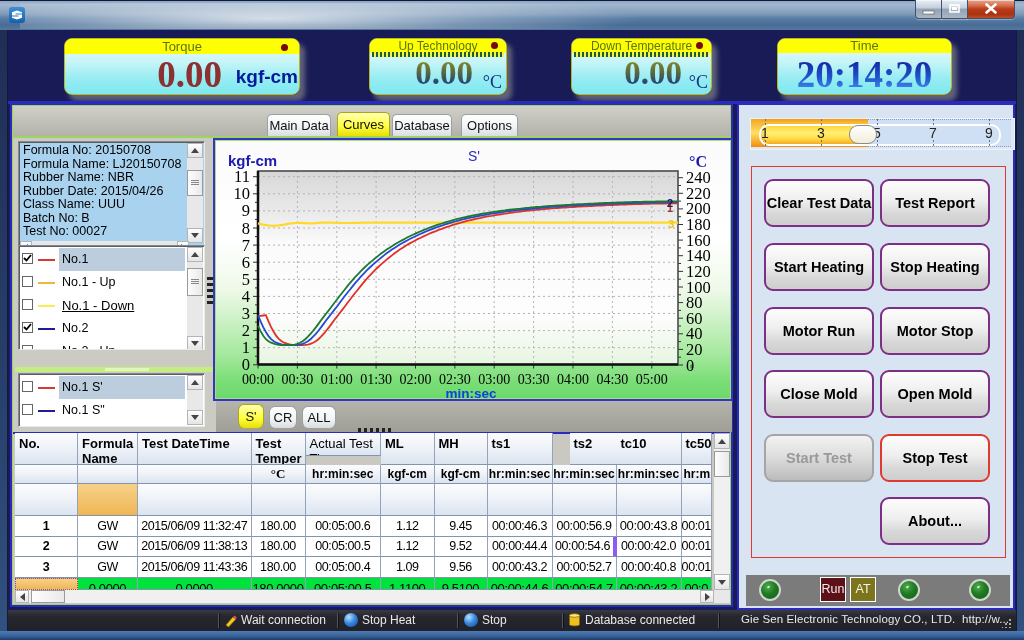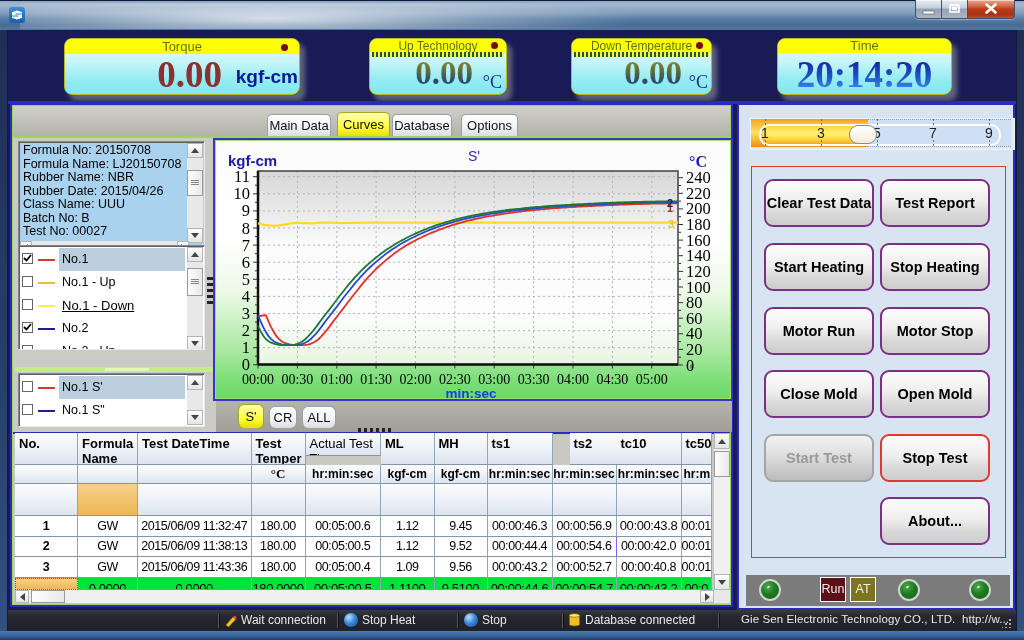--- a/index.html
+++ b/index.html
@@ -427,21 +427,21 @@
 <div class="tcell" style="left:603.5px;top:410px;width:65.0px;height:20.5px;background:#fff;border-right:1px solid #95a3b8;border-bottom:1px solid #8394ad;font-size:13px;display:flex;align-items:center;justify-content:center;text-align:center;letter-spacing:-0.4px;">00:00:43.8</div>
 <div class="tcell" style="left:668.5px;top:410px;width:30.5px;height:20.5px;background:#fff;border-right:1px solid #95a3b8;border-bottom:1px solid #8394ad;font-size:12.5px;display:flex;align-items:center;justify-content:center;text-align:center;letter-spacing:-0.4px;">00:01</div>
 <div class="tcell" style="left:2px;top:430.5px;width:63px;height:20.5px;background:#fff;border-right:1px solid #95a3b8;border-bottom:1px solid #8394ad;font-weight:bold;font-size:12.5px;display:flex;align-items:center;justify-content:center;text-align:center;letter-spacing:-0.4px;">2</div>
 <div class="tcell" style="left:65px;top:430.5px;width:60px;height:20.5px;background:#fff;border-right:1px solid #95a3b8;border-bottom:1px solid #8394ad;font-size:12.5px;display:flex;align-items:center;justify-content:center;text-align:center;letter-spacing:-0.4px;">GW</div>
 <div class="tcell" style="left:125px;top:430.5px;width:113.5px;height:20.5px;background:#fff;border-right:1px solid #95a3b8;border-bottom:1px solid #8394ad;font-size:12.5px;display:flex;align-items:center;justify-content:center;text-align:center;letter-spacing:-0.4px;">2015/06/09 11:38:13</div>
 <div class="tcell" style="left:238.5px;top:430.5px;width:54.0px;height:20.5px;background:#fff;border-right:1px solid #95a3b8;border-bottom:1px solid #8394ad;font-size:12.5px;display:flex;align-items:center;justify-content:center;text-align:center;letter-spacing:-0.4px;">180.00</div>
 <div class="tcell" style="left:292.5px;top:430.5px;width:75.5px;height:20.5px;background:#fff;border-right:1px solid #95a3b8;border-bottom:1px solid #8394ad;font-size:12.5px;display:flex;align-items:center;justify-content:center;text-align:center;letter-spacing:-0.4px;">00:05:00.5</div>
 <div class="tcell" style="left:368px;top:430.5px;width:53.5px;height:20.5px;background:#fff;border-right:1px solid #95a3b8;border-bottom:1px solid #8394ad;font-size:12.5px;display:flex;align-items:center;justify-content:center;text-align:center;letter-spacing:-0.4px;">1.12</div>
 <div class="tcell" style="left:421.5px;top:430.5px;width:53.0px;height:20.5px;background:#fff;border-right:1px solid #95a3b8;border-bottom:1px solid #8394ad;font-size:12.5px;display:flex;align-items:center;justify-content:center;text-align:center;letter-spacing:-0.4px;">9.52</div>
 <div class="tcell" style="left:474.5px;top:430.5px;width:65.0px;height:20.5px;background:#fff;border-right:1px solid #95a3b8;border-bottom:1px solid #8394ad;font-size:12.5px;display:flex;align-items:center;justify-content:center;text-align:center;letter-spacing:-0.4px;">00:00:44.4</div>
-<div class="tcell" style="left:539.5px;top:430.5px;width:64.0px;height:20.5px;background:#fff;border-right:1px solid #8b5cf6;border-bottom:1px solid #8394ad;font-size:12.5px;display:flex;align-items:center;justify-content:center;text-align:left;letter-spacing:-0.4px;">00:00:54.6</div>
+<div class="tcell" style="left:539.5px;top:430.5px;width:64.0px;height:20.5px;background:#fff;border-right:4px solid #8b5cf6;border-bottom:1px solid #8394ad;font-size:12.5px;display:flex;align-items:center;justify-content:center;text-align:left;letter-spacing:-0.4px;">00:00:54.6</div>
 <div class="tcell" style="left:603.5px;top:430.5px;width:65.0px;height:20.5px;background:#fff;border-right:1px solid #95a3b8;border-bottom:1px solid #8394ad;font-size:12.5px;display:flex;align-items:center;justify-content:center;text-align:center;letter-spacing:-0.4px;">00:00:42.0</div>
 <div class="tcell" style="left:668.5px;top:430.5px;width:30.5px;height:20.5px;background:#fff;border-right:1px solid #95a3b8;border-bottom:1px solid #8394ad;font-size:12.5px;display:flex;align-items:center;justify-content:center;text-align:center;letter-spacing:-0.4px;">00:01</div>
 <div class="tcell" style="left:2px;top:451px;width:63px;height:20.5px;background:#fff;border-right:1px solid #95a3b8;border-bottom:1px solid #8394ad;font-weight:bold;font-size:12.5px;display:flex;align-items:center;justify-content:center;text-align:center;letter-spacing:-0.4px;">3</div>
 <div class="tcell" style="left:65px;top:451px;width:60px;height:20.5px;background:#fff;border-right:1px solid #95a3b8;border-bottom:1px solid #8394ad;font-size:12.5px;display:flex;align-items:center;justify-content:center;text-align:center;letter-spacing:-0.4px;">GW</div>
 <div class="tcell" style="left:125px;top:451px;width:113.5px;height:20.5px;background:#fff;border-right:1px solid #95a3b8;border-bottom:1px solid #8394ad;font-size:12.5px;display:flex;align-items:center;justify-content:center;text-align:center;letter-spacing:-0.4px;">2015/06/09 11:43:36</div>
 <div class="tcell" style="left:238.5px;top:451px;width:54.0px;height:20.5px;background:#fff;border-right:1px solid #95a3b8;border-bottom:1px solid #8394ad;font-size:12.5px;display:flex;align-items:center;justify-content:center;text-align:center;letter-spacing:-0.4px;">180.00</div>
 <div class="tcell" style="left:292.5px;top:451px;width:75.5px;height:20.5px;background:#fff;border-right:1px solid #95a3b8;border-bottom:1px solid #8394ad;font-size:12.5px;display:flex;align-items:center;justify-content:center;text-align:center;letter-spacing:-0.4px;">00:05:00.4</div>
 <div class="tcell" style="left:368px;top:451px;width:53.5px;height:20.5px;background:#fff;border-right:1px solid #95a3b8;border-bottom:1px solid #8394ad;font-size:12.5px;display:flex;align-items:center;justify-content:center;text-align:center;letter-spacing:-0.4px;">1.09</div>
 <div class="tcell" style="left:421.5px;top:451px;width:53.0px;height:20.5px;background:#fff;border-right:1px solid #95a3b8;border-bottom:1px solid #8394ad;font-size:12.5px;display:flex;align-items:center;justify-content:center;text-align:center;letter-spacing:-0.4px;">9.56</div>
 <div class="tcell" style="left:474.5px;top:451px;width:65.0px;height:20.5px;background:#fff;border-right:1px solid #95a3b8;border-bottom:1px solid #8394ad;font-size:12.5px;display:flex;align-items:center;justify-content:center;text-align:center;letter-spacing:-0.4px;">00:00:43.2</div>

